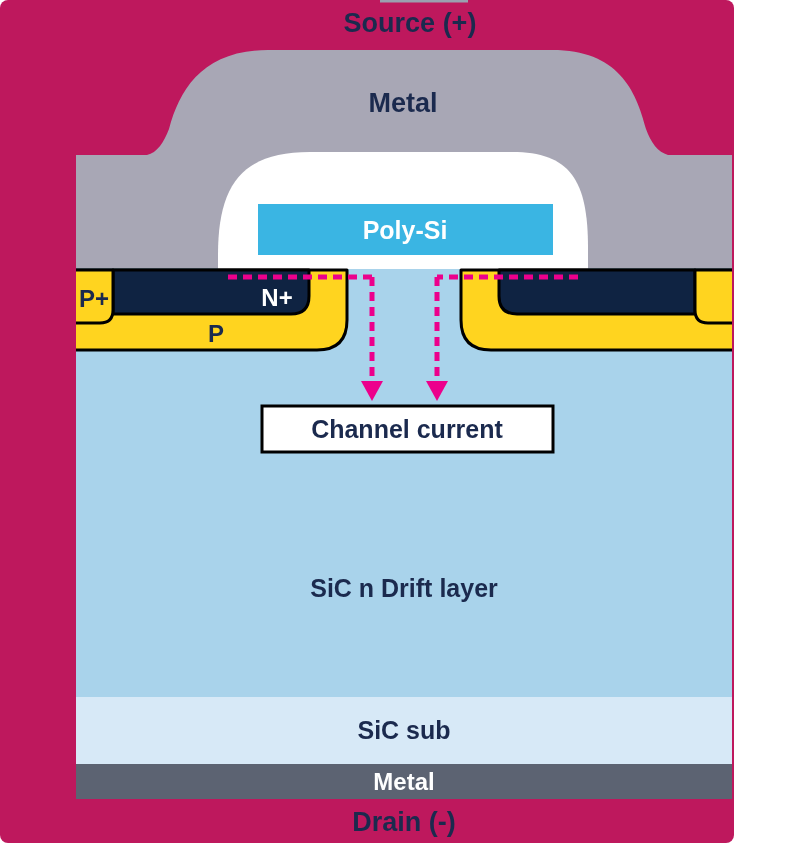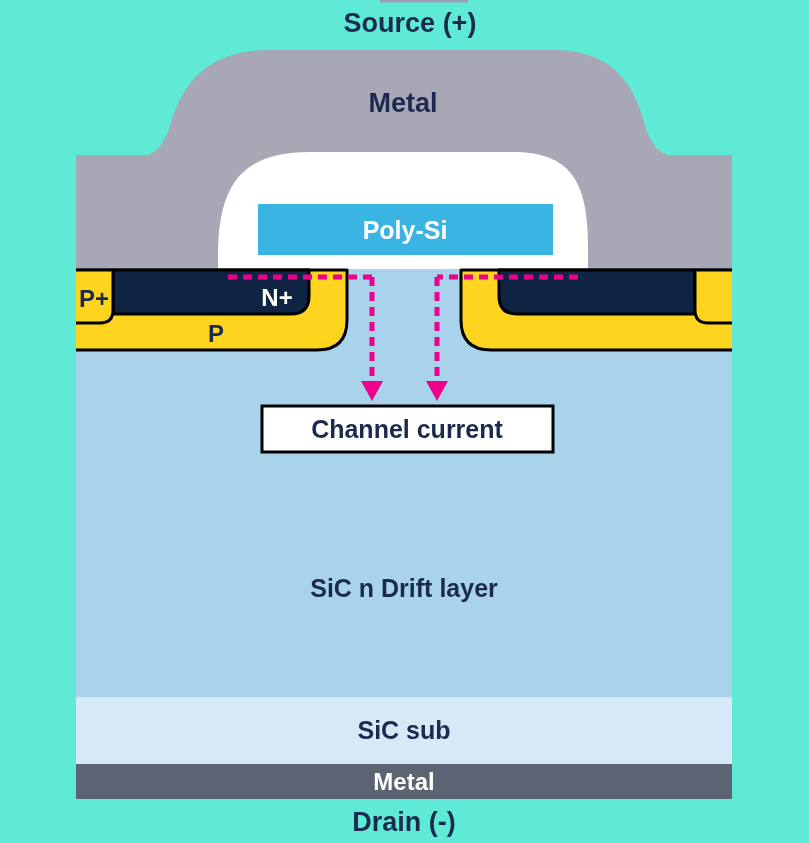--- a/index.html
+++ b/index.html
@@ -1,22 +1,23 @@
 <!DOCTYPE html>
 <html><head>
 <meta charset="utf-8">
 <style>
   html, body { margin: 0; padding: 0; background: #ffffff; }
   #canvas {
     position: relative;
-    width: 809px;
+    width: 734px;
     height: 843px;
-    background: #5eead4;
+    background: #be185d;
     overflow: hidden;
     font-family: "Liberation Sans", sans-serif;
+    border-radius: 8px;
   }
   #diagram-svg { position: absolute; left: 0; top: 0; }
   text {
     font-family: "Liberation Sans", sans-serif;
     font-weight: 700;
   }
   .t-xl { font-size: 27px; }
   .t-md { font-size: 25px; }
   .t-sm { font-size: 24px; }
 </style>

